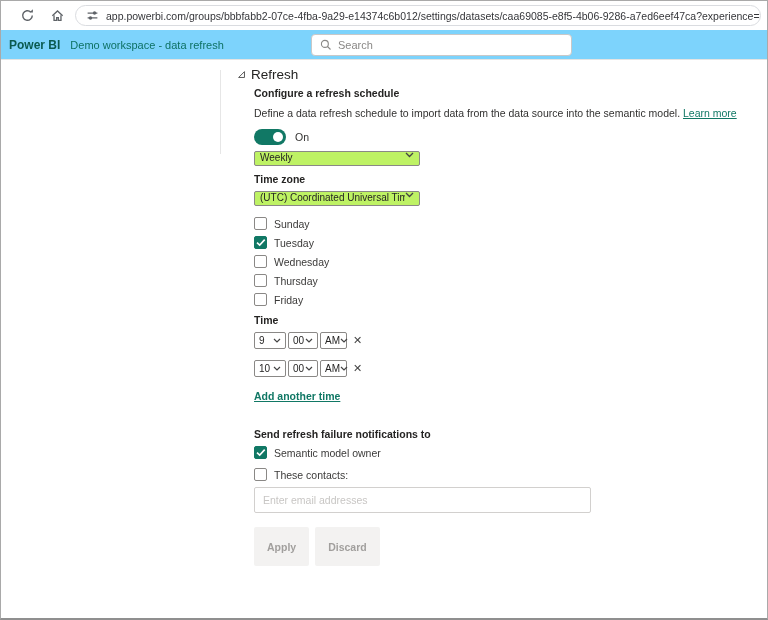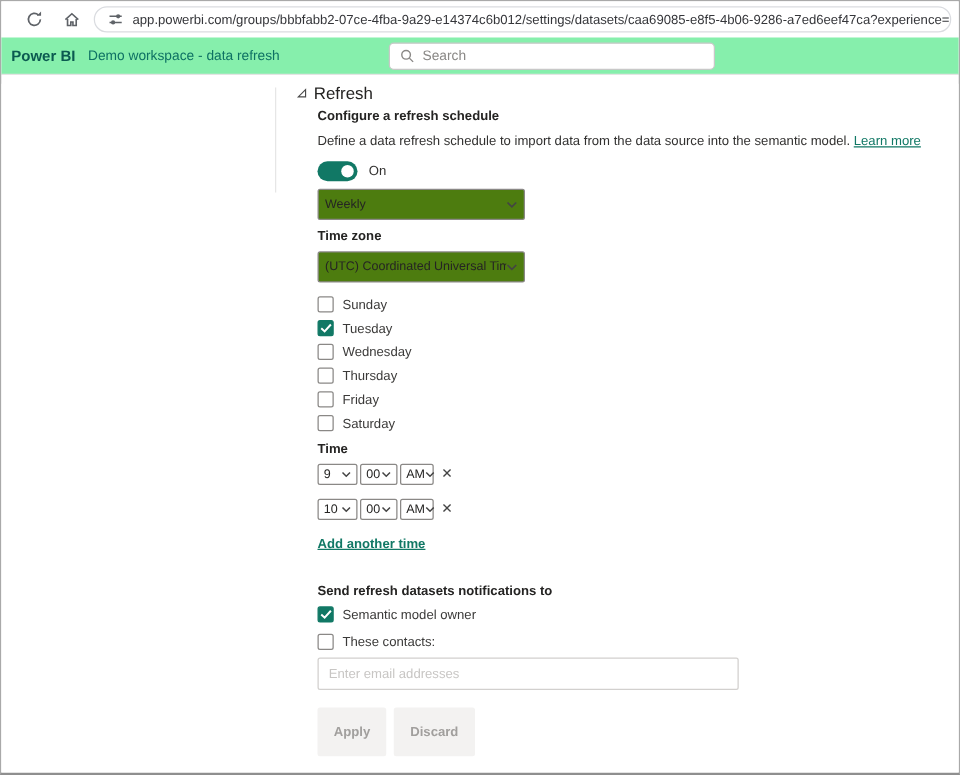--- a/index.html
+++ b/index.html
@@ -11,21 +11,21 @@
   }
   
   .chrome { height:29px; background:#fff; display:flex; align-items:center; padding:0 6px 0 14px; }
   .chrome-btn { width:24px; height:24px; display:flex; align-items:center; justify-content:center; border-radius:50%; cursor:pointer; margin-right:6px; flex:0 0 auto; }
   .urlbar {
     flex:1; height:21px; border:1px solid #dadce0; border-radius:11px; background:#fff;
     display:flex; align-items:center; padding:0 10px; overflow:hidden;
   }
   .urlbar .url { font-size:10.5px; color:#35363a; white-space:nowrap; margin-left:7px; letter-spacing:0; }
   
-  .pbi-header { position:relative; height:30px; background:#86efac; border-bottom:1px solid #e4e4e3; display:flex; align-items:center; padding-left:8px; }
+  .pbi-header { position:relative; height:30px; background:#7dd3fc; border-bottom:1px solid #e4e4e3; display:flex; align-items:center; padding-left:8px; }
   .brand { font-size:12px; font-weight:700; color:#0b5a50; cursor:pointer; }
   .crumb { font-size:11px; color:#0e7163; margin-left:10px; cursor:pointer; }
   .searchbox {
     position:absolute; left:310px; top:4px; width:261px; height:22px; background:#fff;
     border:1px solid #c8c8c8; border-radius:4px; display:flex; align-items:center; padding:0 8px; cursor:text;
   }
   .searchbox .ph { font-size:11px; color:#8a8886; margin-left:6px; }
   
   .content { position:relative; height:561px; background:#fff; }
   .vline { position:absolute; left:219px; top:3px; width:1px; height:84px; background:#e6e6e6; }
@@ -37,22 +37,22 @@
   .subtitle { margin-top:5px; }
   .desc { margin-top:8px; font-size:10.5px; color:#323130; white-space:nowrap; }
   .desc a, a.link { color:#117865; text-decoration:underline; cursor:pointer; }
   .toggle-row { margin-top:10px; display:flex; align-items:center; }
   .toggle { width:32px; height:16px; border-radius:8px; background:#117865; position:relative; cursor:pointer; }
   .toggle .knob { position:absolute; right:3px; top:3px; width:10px; height:10px; border-radius:50%; background:#fff; }
   .toggle-row .state { font-size:10.5px; color:#323130; margin-left:9px; }
   .lbl-freq { margin-top:11px; }
   .lbl-tz { margin-top:7px; }
   .select {
-    margin-top:6px; width:166px; height:25px; border:1px solid #8a8886; border-radius:2px; background:#4d7c0f;
-    display:flex; align-items:center; padding:0 5px; cursor:pointer;
+    margin-top:6px; width:166px; height:15px; border:1px solid #8a8886; border-radius:2px; background:#bef264;
+    display:flex; align-items:flex-start; padding:0 5px; cursor:pointer;
   }
   .select .val { flex:1; font-size:10px; color:#252423; white-space:nowrap; overflow:hidden; }
   .days { margin-top:11px; }
   .cb-row { display:flex; align-items:center; height:13px; margin-bottom:6px; }
   .cb { width:13px; height:13px; border:1px solid #8a8886; border-radius:2px; background:#fff; display:flex; align-items:center; justify-content:center; cursor:pointer; flex:0 0 auto; }
   .cb .tick { display:none; line-height:0; }
   .cb.checked { background:#117865; border-color:#117865; }
   .cb.checked .tick { display:block; }
   .cb-label { font-size:10.5px; color:#3b3a39; margin-left:7px; }
   .lbl-time { margin-top:8px; }
@@ -180,24 +180,20 @@
           <span class="cb-label">Wednesday</span>
         </div>
         <div class="cb-row">
           <span class="cb"></span>
           <span class="cb-label">Thursday</span>
         </div>
         <div class="cb-row">
           <span class="cb"></span>
           <span class="cb-label">Friday</span>
         </div>
-        <div class="cb-row">
-          <span class="cb"></span>
-          <span class="cb-label">Saturday</span>
-        </div>
       </div>
 
       <div class="b-label lbl-time">Time</div>
 
       <div class="time-row">
         <div class="mini hour">
             <span class="val">9</span>
             <span class="chev" style="line-height:0;"><svg width="8" height="5" viewBox="0 0 8 5">
                 <path d="M1 1l3 3 3-3" fill="none" stroke="#444" stroke-width="1.2"></path>
               </svg></span>
@@ -234,21 +230,21 @@
             <span class="val">AM</span>
             <span class="chev" style="line-height:0;"><svg width="8" height="5" viewBox="0 0 8 5">
                 <path d="M1 1l3 3 3-3" fill="none" stroke="#444" stroke-width="1.2"></path>
               </svg></span>
           </div>
         <span class="remove">✕</span>
       </div>
 
       <a class="link add-link">Add another time</a>
 
-      <div class="b-label lbl-notif">Send refresh datasets notifications to</div>
+      <div class="b-label lbl-notif">Send refresh failure notifications to</div>
 
       <div class="cb-row n1">
         <span class="cb checked">
             <span class="tick"><svg width="10" height="9" viewBox="0 0 10 9">
                 <polyline points="1,4.6 3.7,7.1 8.7,1.6" fill="none" stroke="#fff" stroke-width="1.6"></polyline>
               </svg></span>
           </span>
         <span class="cb-label">Semantic model owner</span>
       </div>
       <div class="cb-row n2">

